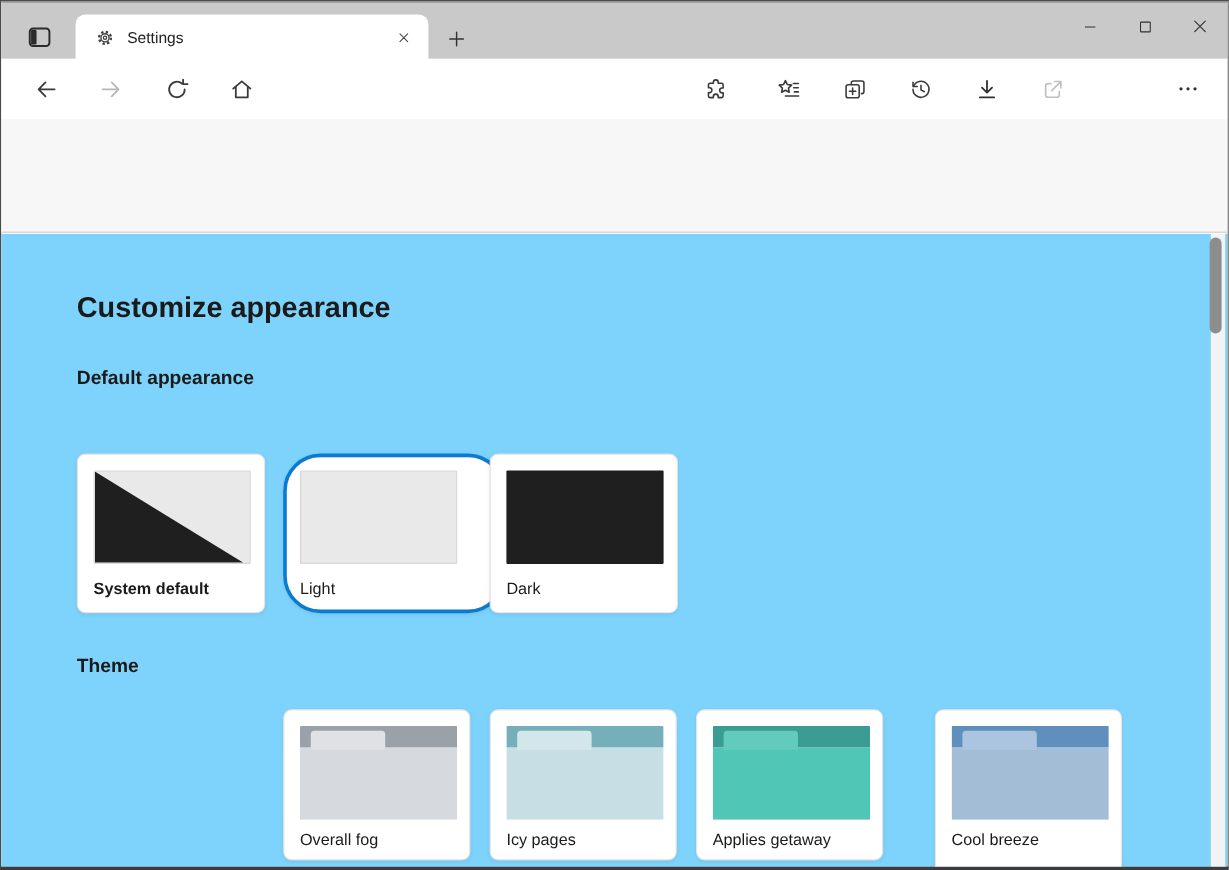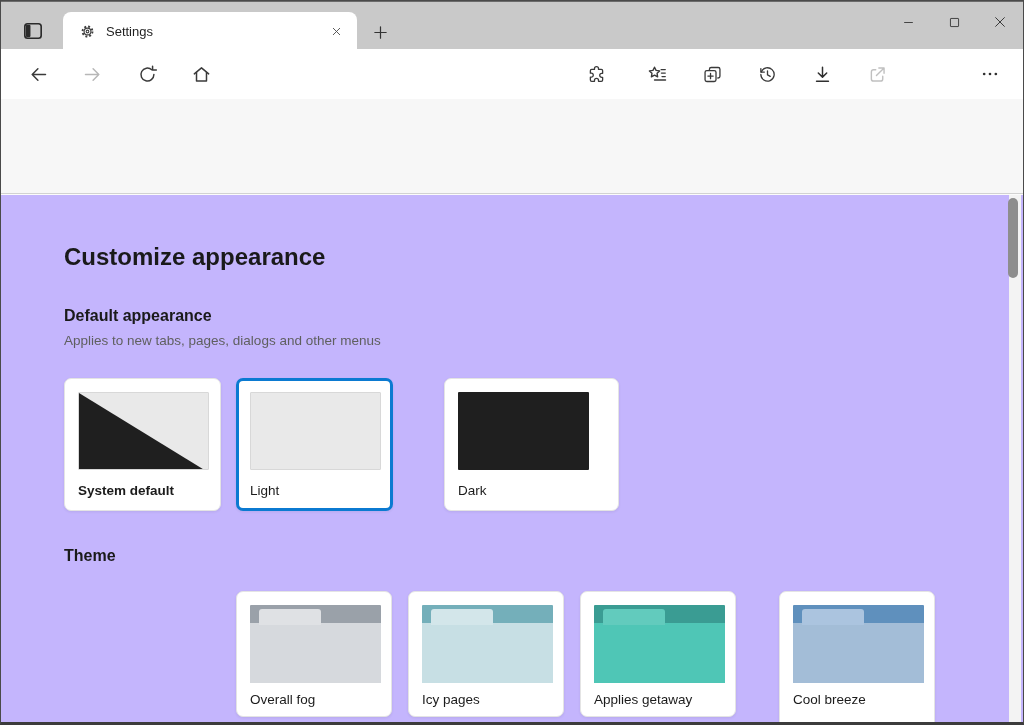--- a/index.html
+++ b/index.html
@@ -35,21 +35,21 @@
   .settings-header { position:absolute; left:0; top:98px; width:100%; height:95px; background:#f7f7f7; border-bottom:1px solid #d2d2d2; }
   .hamburger { position:absolute; left:24px; top:134px; width:26px; height:24px; display:flex; align-items:center; justify-content:center; border-radius:4px; }
   .page-header-title { position:absolute; left:63px; top:130px; font-size:27px; font-weight:600; color:#1b1b1b; }
   .searchbox { position:absolute; left:756px; top:126px; width:256px; height:40px; background:#fff;
                border:1px solid #c8c8c8; border-radius:2px; display:flex; align-items:center; padding:0 10px 0 14px; }
   .searchbox input { border:none; outline:none; font-size:15px; color:#333; width:100%; margin-left:12px;
                      font-family:"Liberation Sans",sans-serif; background:transparent; }
   .searchbox input::placeholder { color:#767676; }
 
   
-  .content { position:absolute; left:0; top:194px; width:100%; height:528px; background:#c4b5fd; }
+  .content { position:absolute; left:0; top:194px; width:100%; height:528px; background:#7dd3fc; }
   .h1 { position:absolute; left:63px; top:48px; font-size:24px; font-weight:600; color:#1a1a1a; }
   .h2 { font-size:16px; font-weight:600; color:#1a1a1a; position:absolute; left:63px; }
   .desc { position:absolute; left:63px; top:138px; font-size:13.5px; color:#5f5f5f; }
 
   .card { position:absolute; background:#fff; border:1px solid #e4e4e4; border-radius:7px;
           box-shadow:0 1px 3px rgba(0,0,0,.07); }
   .card.selected { border:3px solid var(--accent,#0b7ad1); }
   .card .label { position:absolute; left:13px; font-size:13.5px; color:#1b1b1b; }
   .card.selected .label { left:11px; }
   .thumb { position:absolute; left:13px; top:13px; width:131px; height:78px; overflow:hidden; border-radius:1px; }
@@ -221,33 +221,32 @@
         <path d="M15.4 15.4 20.5 20.5" stroke="#3f3f3f" stroke-width="1.6" stroke-linecap="round"></path>
       </svg>
       <input type="text" placeholder="Search settings" style="">
     </div>
   </div>
 
   <div class="content">
     <div class="h1">Customize appearance</div>
 
     <div class="h2" style="top:112px">Default appearance</div>
-    <div class="desc">Applies to new tabs, pages, dialogs and other menus</div>
 
     <div class="card" style="left:63px; top:183px; width:157px; height:133px;font-weight:bold;">
       <div class="thumb bordered" style="background-color: rgb(233, 233, 233);">
         <div class="tri" style="background-color: rgb(31, 31, 31);"></div>
       </div>
       <div class="label" style="top:104px">System default</div>
     </div>
-    <div class="card selected" style="left:235px; top:183px; width:157px; height:133px;">
+    <div class="card selected" style="left:235px; top:183px; width:185px; height:133px;border-radius:31px;">
       <div class="thumb bordered" style="background-color: rgb(233, 233, 233);"></div>
       <div class="label" style="top:102px">Light</div>
     </div>
-    <div class="card" style="left:407px; top:183px; width:175px; height:133px;margin-left:36px;">
+    <div class="card" style="left:407px; top:183px; width:157px; height:133px;">
       <div class="thumb" style="background-color: rgb(31, 31, 31);"></div>
       <div class="label" style="top:104px">Dark</div>
     </div>
 
     <div class="h2" style="top:352px">Theme</div>
 
 
     <div class="card" style="left:235px; top:396px; width:156px; height:126px;">
       <div class="thumb theme-thumb" style="height:79px">
         <div class="t-top" style="background-color: rgb(154, 161, 169);"></div>

